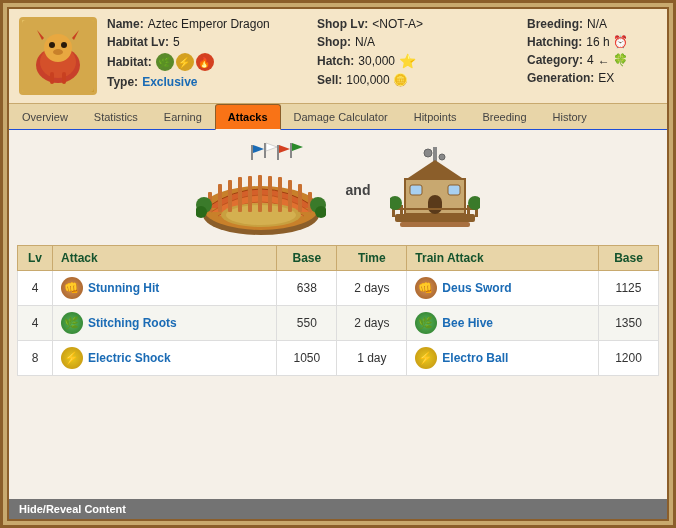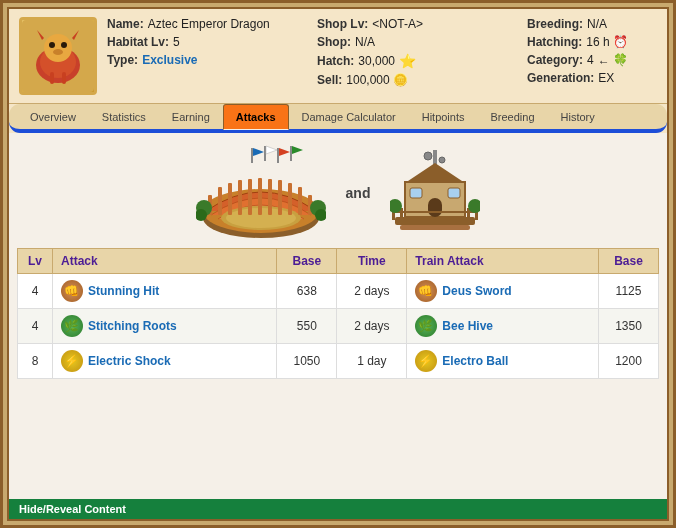--- a/index.html
+++ b/index.html
@@ -101,23 +101,22 @@
     }
     .icon-earth { background: #5a8a2a; }
     .icon-electric { background: #d4a020; }
     .icon-flame { background: #d44020; }
     .icon-star { color: #d4a020; font-size: 14px; }
     
     .tabs {
       display: flex;
       flex-direction: row;
       background: #e8d5a8;
-      border-bottom: 4px solid #1d4ed8;
-      padding: 0 8px;
-      border-radius: 11px;
+      border-bottom: 1px solid #1d4ed8;
+      padding: 0 0;
     }
     .tab {
       padding: 6px 12px;
       font-size: 11px;
       color: #444;
       cursor: pointer;
       border: 1px solid transparent;
       border-bottom: none;
       margin-bottom: -1px;
       background: transparent;
@@ -180,21 +179,21 @@
       border-collapse: collapse;
       font-size: 12px;
     }
     thead tr {
       background: #e8d5a8;
     }
     thead th {
       padding: 5px 8px;
       text-align: left;
       font-weight: bold;
-      color: #4c1d95;
+      color: #14532d;
       border: 1px solid #c8a96e;
     }
     tbody tr {
       background: #fff;
       border-bottom: 1px solid #ddd;
     }
     tbody tr:nth-child(even) {
       background: #f5f5f0;
     }
     tbody td {
@@ -226,21 +225,21 @@
     .icon-brown { background: radial-gradient(circle, #d4935a, #a05a20); color: white; }
     .icon-green { background: radial-gradient(circle, #5ab45a, #2a7a2a); color: white; }
     .icon-yellow { background: radial-gradient(circle, #e8c820, #c09010); color: white; }
     .icon-white { background: radial-gradient(circle, #e8e8e8, #c0c0c0); color: #555; }
     .icon-dark { background: radial-gradient(circle, #5a5a8a, #2a2a5a); color: white; }
     .lv-col { text-align: center; width: 35px; }
     .base-col { text-align: center; width: 60px; }
     .time-col { text-align: center; width: 70px; }
     
     .footer {
-      background: #15803d;
+      background: #737373;
       padding: 4px 10px;
       color: white;
       font-size: 11px;
       font-weight: bold;
       cursor: pointer;
     }
   </style>
 </head>
 <body>
 
@@ -268,20 +267,28 @@
       <div class="header-info">
         <div class="header-row">
           <div class="info-col">
             <div class="info-item">
               <span class="info-label">Name:</span>
               <span class="info-value">Aztec Emperor Dragon</span>
             </div>
             <div class="info-item">
               <span class="info-label">Habitat Lv:</span>
               <span class="info-value">5</span>
+            </div>
+            <div class="info-item">
+              <span class="info-label">Habitat:</span>
+              <div class="habitat-icons">
+                <span class="habitat-icon icon-earth">🌿</span>
+                <span class="habitat-icon icon-electric">⚡</span>
+                <span class="habitat-icon icon-flame">🔥</span>
+              </div>
             </div>
             <div class="info-item">
               <span class="info-label">Type:</span>
               <span class="info-value exclusive">Exclusive</span>
             </div>
           </div>
 
           <div class="info-col">
             <div class="info-item">
               <span class="info-label">Shop Lv:</span>

